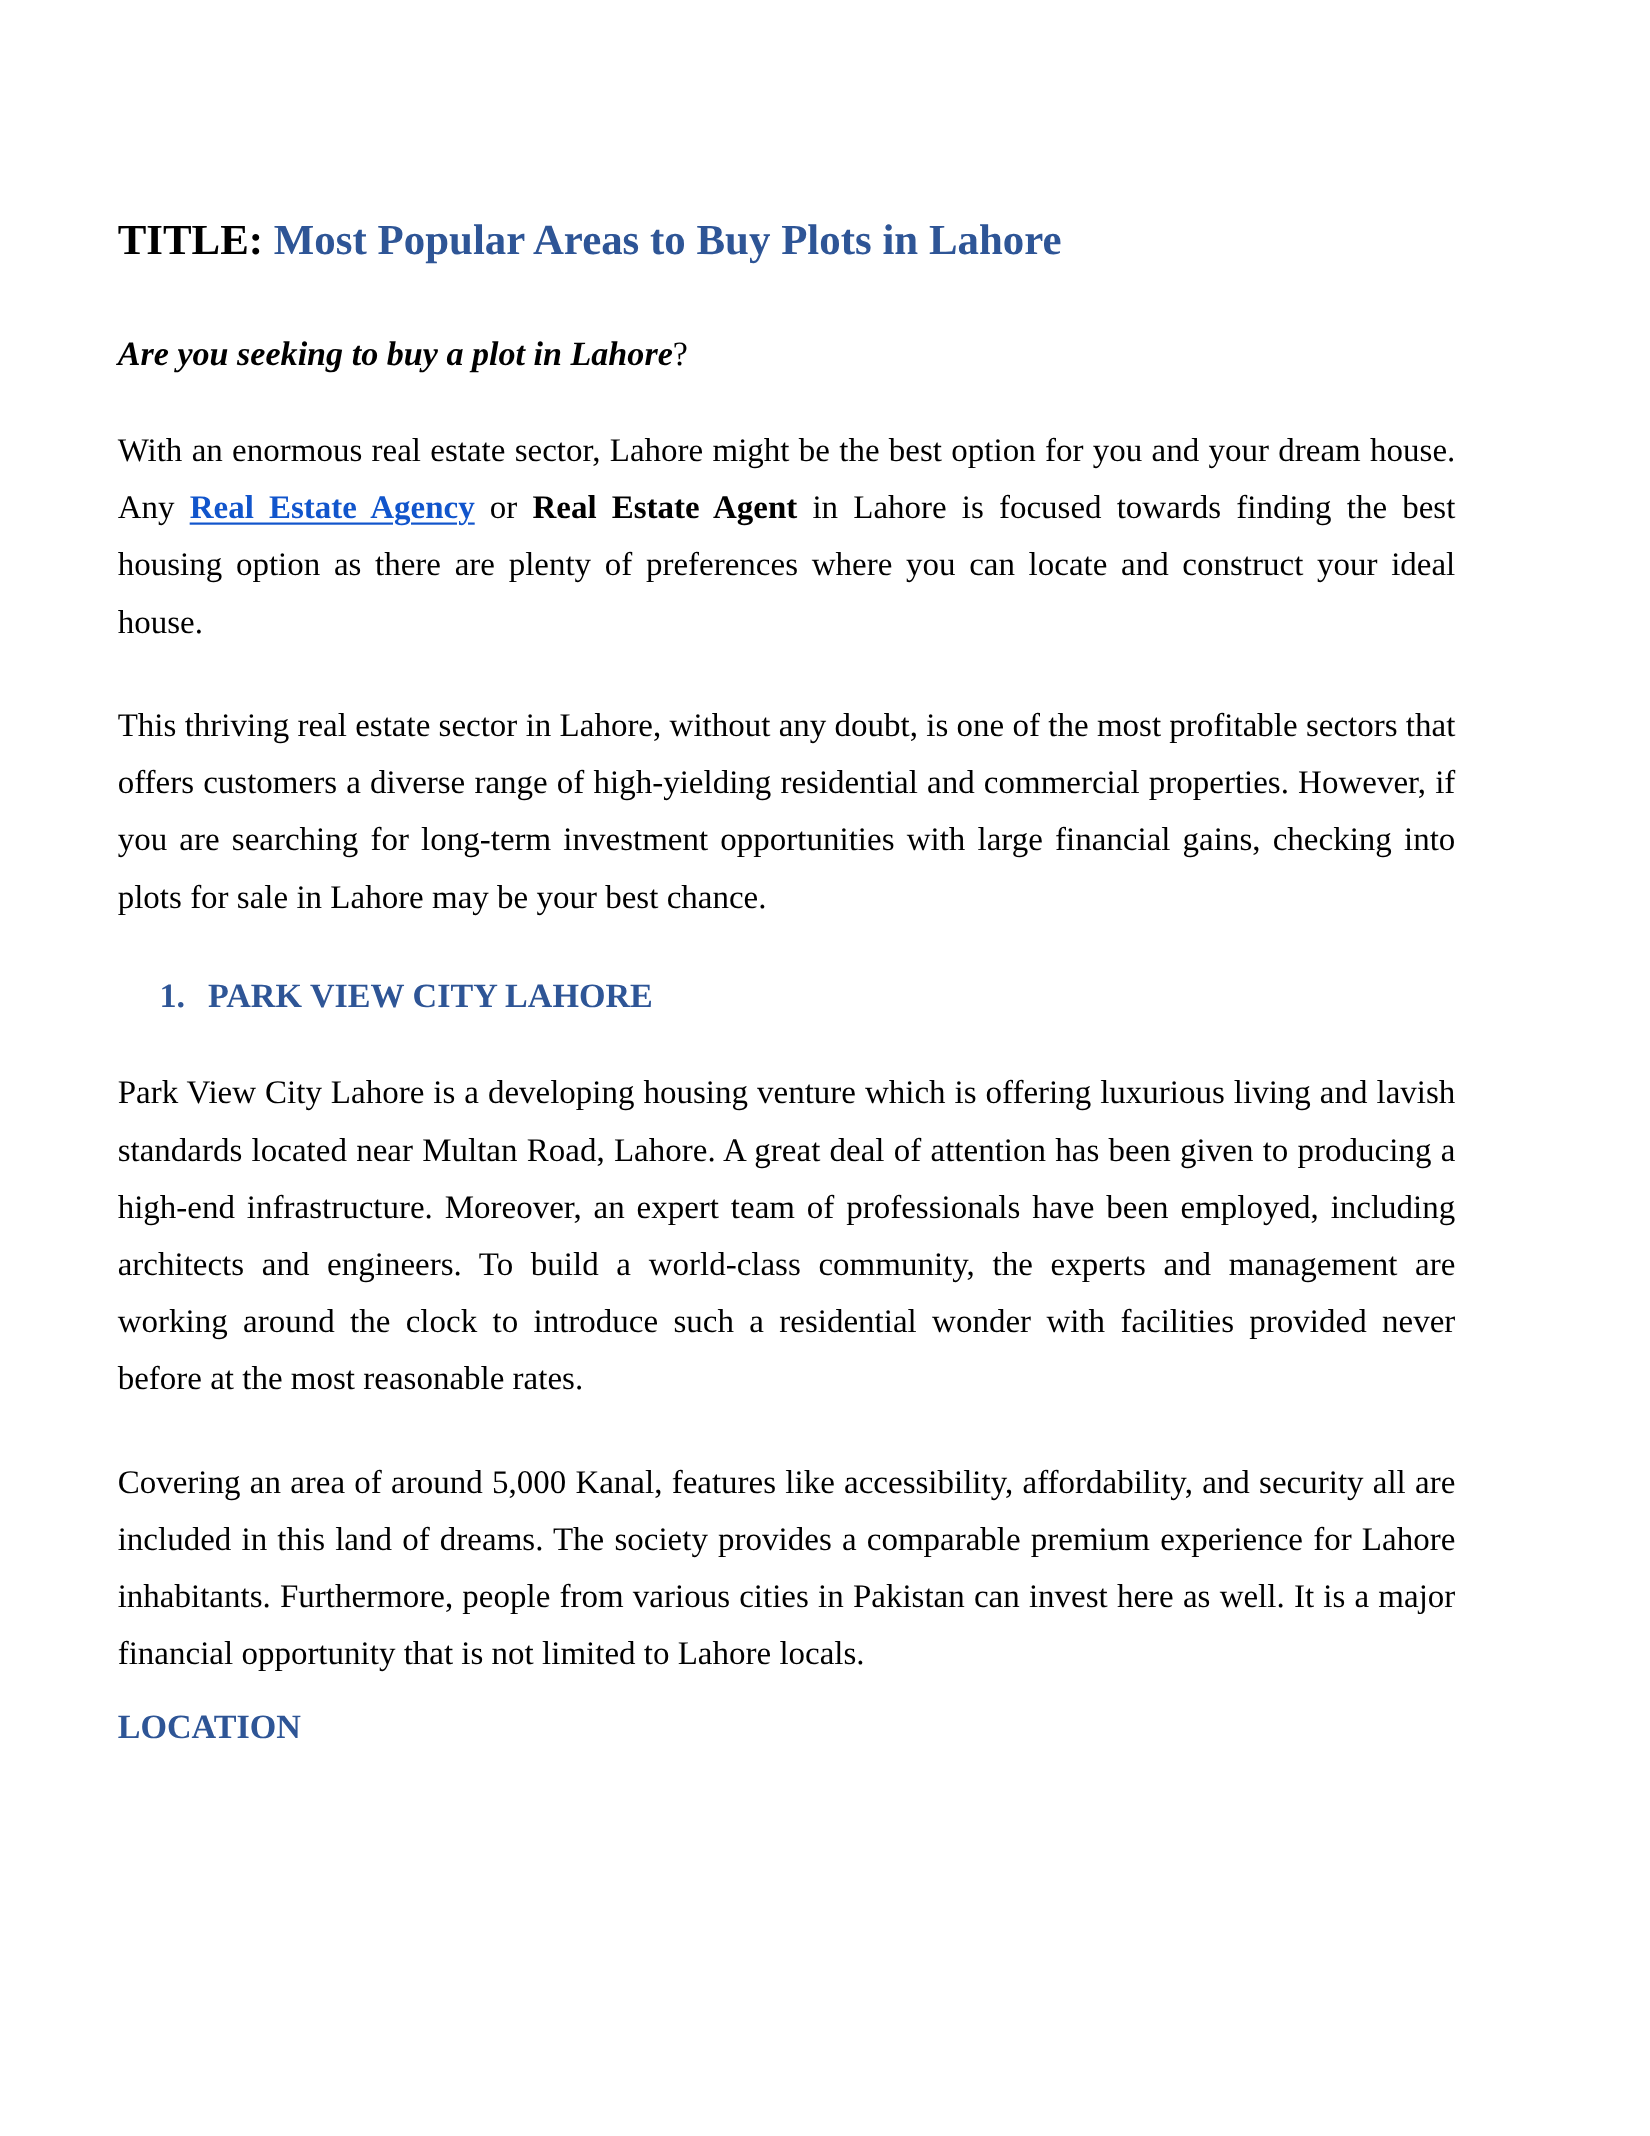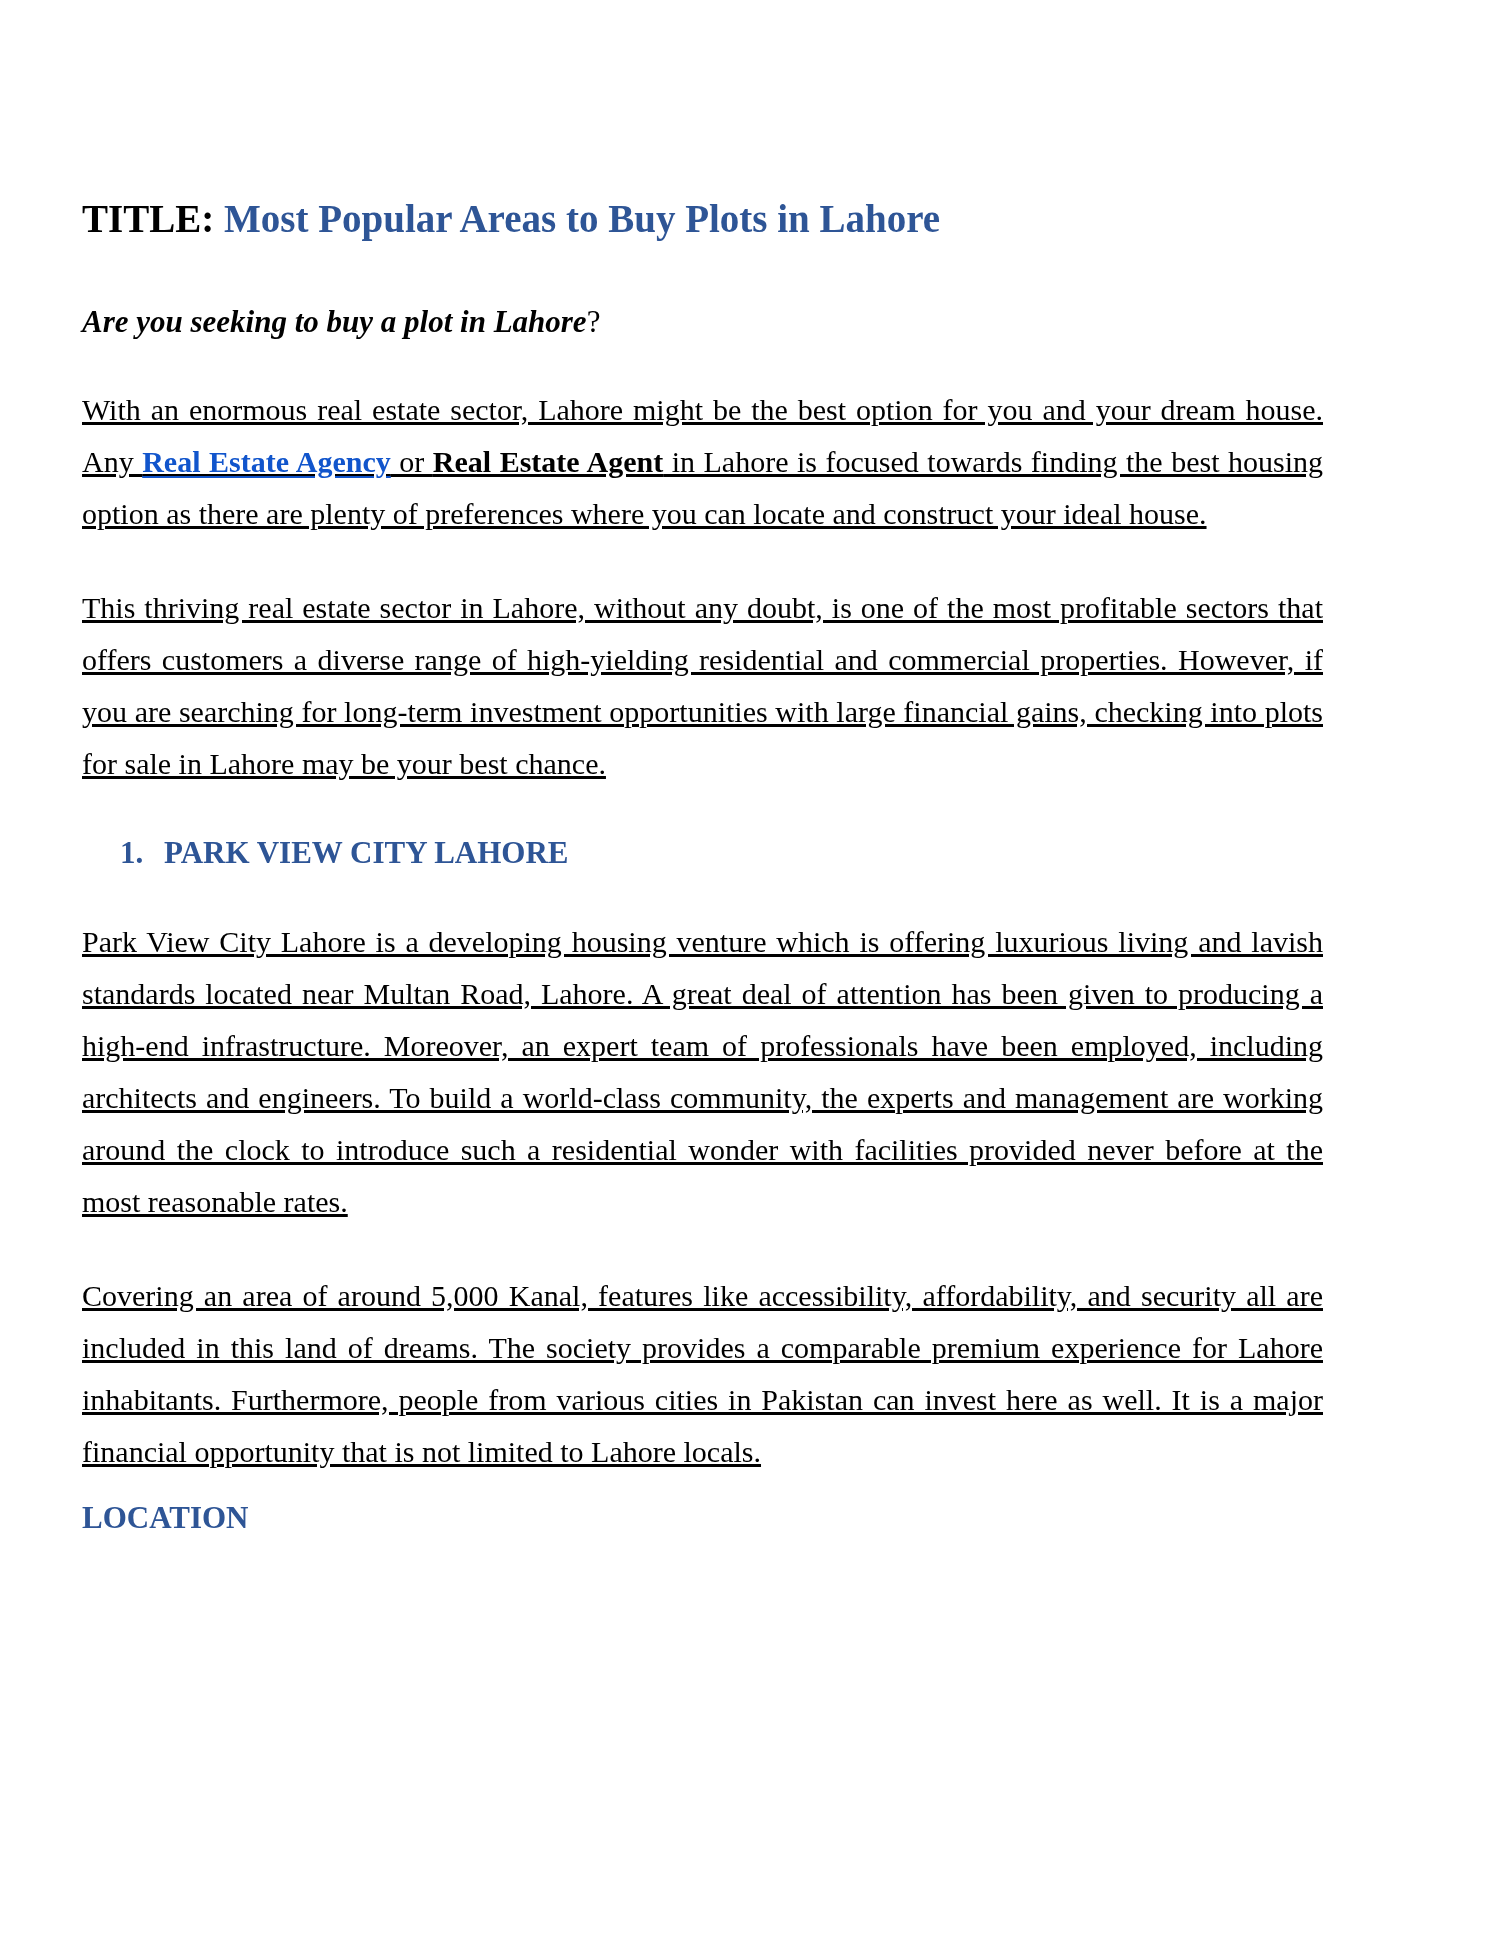--- a/index.html
+++ b/index.html
@@ -16,21 +16,21 @@
     color: var(--ink);
   }
   .page {
     position: relative;
     width: 1500px;
     height: 1942px;
     background: var(--paper);
     overflow: hidden;
   }
   .content {
-    padding: 0 177px 0 82px;
+    padding: 0 177px 0 107px;
   }
 
   .doc-title {
     margin: 196px 0 0 0;
     font-size: 39px;
     line-height: 46px;
     font-weight: 700;
   }
   .doc-title .title-main { color: var(--accent); }
 
@@ -41,21 +41,20 @@
     font-weight: 700;
     font-style: italic;
   }
   .question .upright { font-style: normal; font-weight: 400; }
 
   p.body {
     margin: 42px 0 0 0;
     font-size: 30px;
     line-height: 52px;
     text-align: justify;
-    text-decoration: underline;
   }
   p.body a.doclink {
     color: var(--link);
     font-weight: 700;
     text-decoration: underline;
     text-decoration-thickness: 2px;
     text-underline-offset: 4px;
     cursor: pointer;
   }
   p.body strong { font-weight: 700; }

